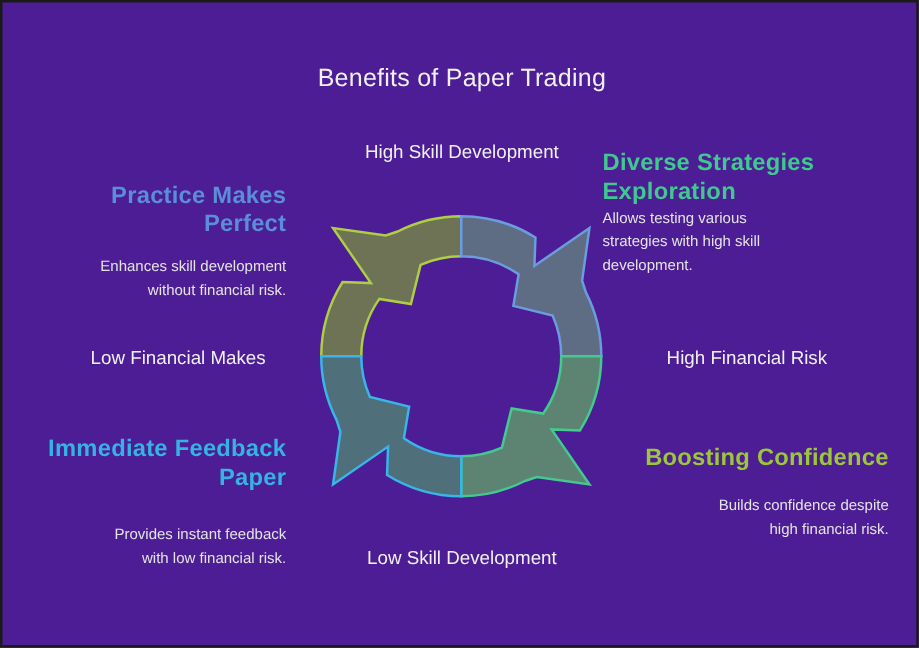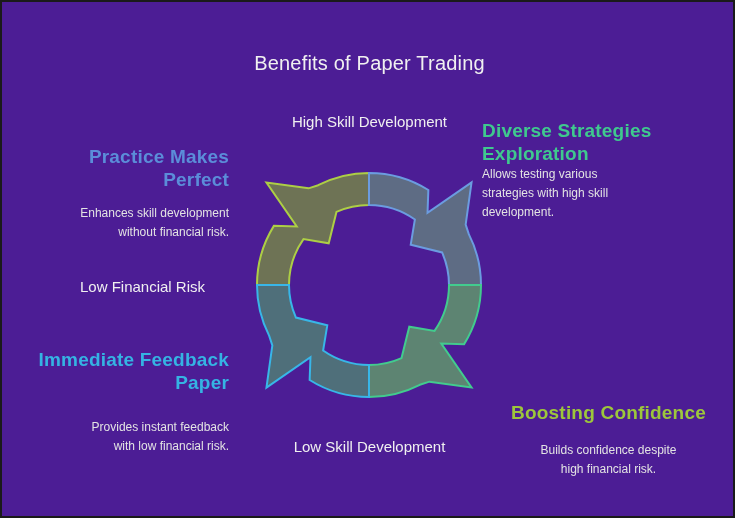--- a/index.html
+++ b/index.html
@@ -19,21 +19,21 @@
     font-size:15px; line-height:16px; color:#f0f0f0; text-align:center;
   }
   .axis-top    { top:112px; left:0; width:735px; }
   .axis-bottom { top:437px; left:0; width:735px; }
   .axis-left   { top:277px; left:33px;  width:215px; }
   .axis-right  { top:277px; left:488px; width:215px; }
   .quad { width:205px; }
   .quad-tl { top:129px; left:22px;  text-align:right; }
   .quad-tr { top:117px; left:480px; text-align:left;  }
   .quad-bl { top:346px; left:22px;  text-align:right; }
-  .quad-br { top:353px; left:504px; text-align:center;margin-top:46px;  }
+  .quad-br { top:353px; left:504px; text-align:right;  }
   .quad-title {
     font-size:19px; line-height:23px; font-weight:bold;
     white-space:pre-line; letter-spacing:.2px;
   }
   .quad-desc {
     font-size:12px; line-height:19px; color:#e3e3e3;
     white-space:pre-line;
   }
   .quad-tl .quad-desc { margin-top:13px; }
   .quad-tr .quad-desc { }
@@ -53,21 +53,22 @@
     <g id="arrow-group" transform="translate(367,283) scale(1,-1)">
         <path d="M 79.2 79.2 A 112 112 0 0 0 109.13 25.19 L 92.49 9.72 L 145 0 L 111.07 -25.64 L 106.52 -34.61 A 112 112 0 0 0 79.2 -79.2 L 56.57 -56.57 A 80 80 0 0 1 74.69 -28.67 L 57.99 -1.01 L 78.78 13.89 A 80 80 0 0 1 56.57 56.57 Z" transform="rotate(135)" fill="#6e7355" stroke="#adce45"></path>
         <path d="M 79.2 79.2 A 112 112 0 0 0 109.13 25.19 L 92.49 9.72 L 145 0 L 111.07 -25.64 L 106.52 -34.61 A 112 112 0 0 0 79.2 -79.2 L 56.57 -56.57 A 80 80 0 0 1 74.69 -28.67 L 57.99 -1.01 L 78.78 13.89 A 80 80 0 0 1 56.57 56.57 Z" transform="rotate(45)" fill="#5e6c84" stroke="#6b9ce0"></path>
         <path d="M 79.2 79.2 A 112 112 0 0 0 109.13 25.19 L 92.49 9.72 L 145 0 L 111.07 -25.64 L 106.52 -34.61 A 112 112 0 0 0 79.2 -79.2 L 56.57 -56.57 A 80 80 0 0 1 74.69 -28.67 L 57.99 -1.01 L 78.78 13.89 A 80 80 0 0 1 56.57 56.57 Z" transform="rotate(315)" fill="#5d8472" stroke="#42cb8e"></path>
         <path d="M 79.2 79.2 A 112 112 0 0 0 109.13 25.19 L 92.49 9.72 L 145 0 L 111.07 -25.64 L 106.52 -34.61 A 112 112 0 0 0 79.2 -79.2 L 56.57 -56.57 A 80 80 0 0 1 74.69 -28.67 L 57.99 -1.01 L 78.78 13.89 A 80 80 0 0 1 56.57 56.57 Z" transform="rotate(225)" fill="#4f6f7a" stroke="#38b6e8"></path>
       </g>
   </svg>
 
   <div class="abs axis-label axis-top">High Skill Development</div>
   <div class="abs axis-label axis-bottom">Low Skill Development</div>
-  <div class="abs axis-label axis-left">Low Financial Risk</div>
+  <div class="abs axis-label axis-left">Low Financial Makes</div>
+  <div class="abs axis-label axis-right">High Financial Risk</div>
 
   <div class="abs quad quad-tl">
     <div class="quad-title" style="color: rgb(91, 141, 217); margin-top: 14px;">Practice Makes
 Perfect</div>
     <div class="quad-desc">Enhances skill development
 without financial risk.</div>
   </div>
 
   <div class="abs quad quad-tr">
     <div class="quad-title" style="color: rgb(63, 201, 142);">Diverse Strategies

